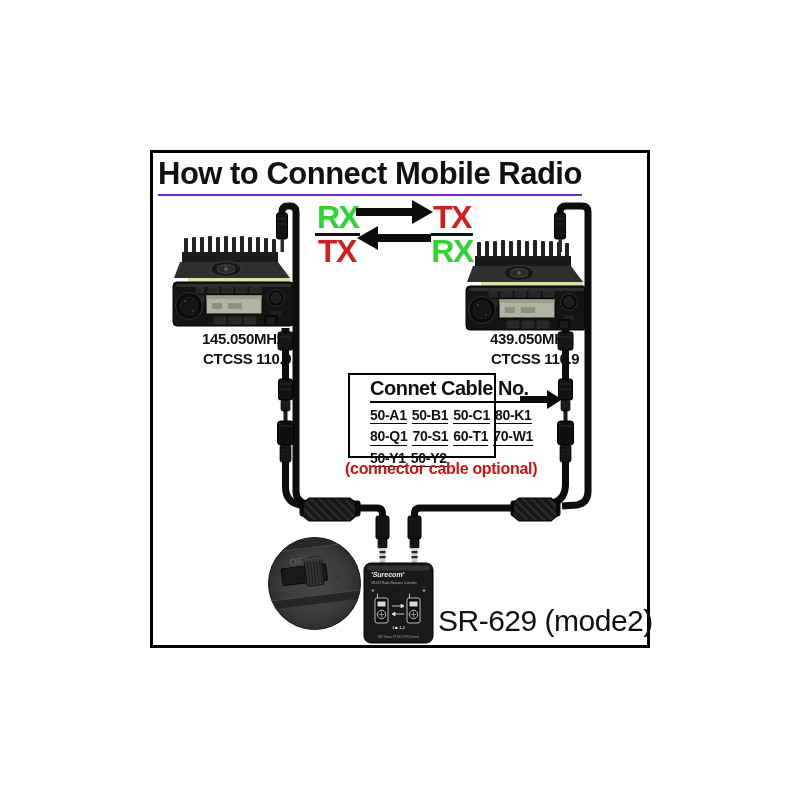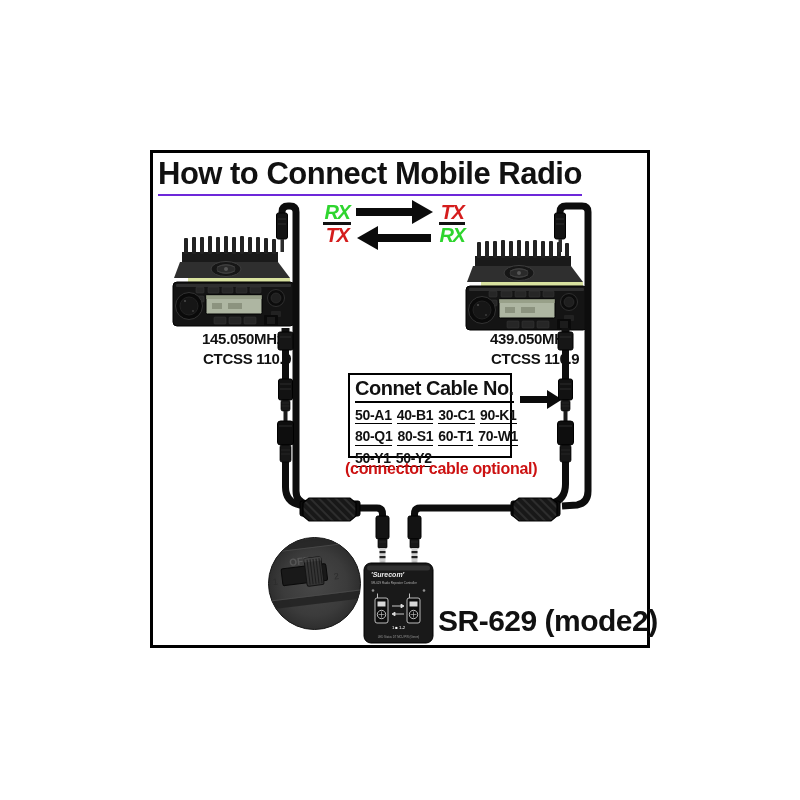--- a/index.html
+++ b/index.html
@@ -1,31 +1,31 @@
 <!DOCTYPE html>
 <html style="--rx-green: #2ed52e; --tx-red: #d51d1d; --note-red: #cc1111; --cable-black: #0d0d0d; --lcd-green: #aeb6a2; --radio-accent: #d9e2a0;"><head>
 <meta charset="utf-8">
 <style>
   html,body{margin:0;padding:0;background:#fff;}
   body{width:800px;height:800px;position:relative;font-family:"Liberation Sans",sans-serif;color:#111;overflow:hidden;}
   .frame{position:absolute;left:150px;top:150px;width:500px;height:498px;border:3px solid #000;box-sizing:border-box;background:#fff;}
   .abs{position:absolute;}
   .title{left:5px;top:3px;font-size:31px;font-weight:bold;letter-spacing:-0.5px;border-bottom:2px solid #6d28d9;padding-bottom:2px;white-space:nowrap;}
-  .frac{width:44px;text-align:center;font-size:20px;font-weight:800;letter-spacing:-1.5px;line-height:0.92;font-style:italic;}
+  .frac{width:44px;text-align:center;font-size:32px;font-weight:800;letter-spacing:-1.5px;line-height:0.92;}
   .frac .top{display:inline-block;border-bottom:3px solid #111;padding:0 2px 1px 2px;}
   .frac .bot{display:block;padding-top:1px;}
   .green{color:var(--rx-green,#2ed52e);}
   .red{color:var(--tx-red,#d51d1d);}
   .freq{font-size:15px;font-weight:600;letter-spacing:-0.3px;white-space:nowrap;}
-  .cablebox{left:195px;top:220px;width:164px;height:85px;border:2.5px solid #000;box-sizing:border-box;background:#fff;padding:2px 5px;}
+  .cablebox{left:195px;top:220px;width:148px;height:85px;border:2.5px solid #000;box-sizing:border-box;background:#fff;padding:2px 20px;}
   .cablebox .hd{font-size:20px;font-weight:600;letter-spacing:-0.5px;display:inline-block;border-bottom:2px solid #000;padding-bottom:1px;white-space:nowrap;}
   .cablebox .row{margin-top:3px;white-space:nowrap;}
   .code{font-size:14px;font-weight:600;letter-spacing:-0.3px;border-bottom:1.8px solid #000;margin-right:5px;display:inline-block;line-height:1.1;text-align:center;}
   .note{left:192px;top:307px;font-size:16px;font-weight:600;letter-spacing:-0.3px;color:var(--note-red,#cc1111);white-space:nowrap;}
-  .srlabel{left:285px;top:451px;font-size:30px;font-weight:700;letter-spacing:-0.5px;white-space:nowrap;}
+  .srlabel{left:285px;top:451px;font-size:30px;font-weight:400;letter-spacing:-0.5px;white-space:nowrap;}
   svg{display:block;}
   .overlay{position:absolute;left:-3px;top:-3px;}
   .radio-svg{position:absolute;}
 </style>
 </head>
 <body>
 
 <svg width="0" height="0" style="position:absolute" aria-hidden="true">
   <defs>
     <pattern id="hatch" width="6" height="6" patternUnits="userSpaceOnUse" patternTransform="rotate(45)">
@@ -116,24 +116,24 @@
     </svg>
 
   <div class="abs freq" style="left:49px;top:177px;">145.050MHz</div>
   <div class="abs freq" style="left:50px;top:197px;">CTCSS 110.9</div>
   <div class="abs freq" style="left:337px;top:177px;">439.050MHz</div>
   <div class="abs freq" style="left:338px;top:197px;">CTCSS 110.9</div>
 
   <div class="abs cablebox">
     <span class="hd">Connet Cable No.</span>
     <div class="row">
-      <span class="code">50-A1</span><span class="code">40-B1</span><span class="code">30-C1</span><span class="code">90-K1</span>
+      <span class="code">50-A1</span><span class="code">50-B1</span><span class="code">50-C1</span><span class="code">80-K1</span>
     </div>
     <div class="row">
-      <span class="code">80-Q1</span><span class="code">80-S1</span><span class="code">60-T1</span><span class="code">70-W1</span>
+      <span class="code">80-Q1</span><span class="code">70-S1</span><span class="code">60-T1</span><span class="code">70-W1</span>
     </div>
     <div class="row">
       <span class="code">50-Y1</span><span class="code">50-Y2</span>
     </div>
   </div>
   <div class="abs note">(connector cable optional)</div>
 
   <div class="abs srlabel">SR-629 (mode2)</div>
 
   <svg class="overlay" width="500" height="498" viewBox="0 0 500 498">

